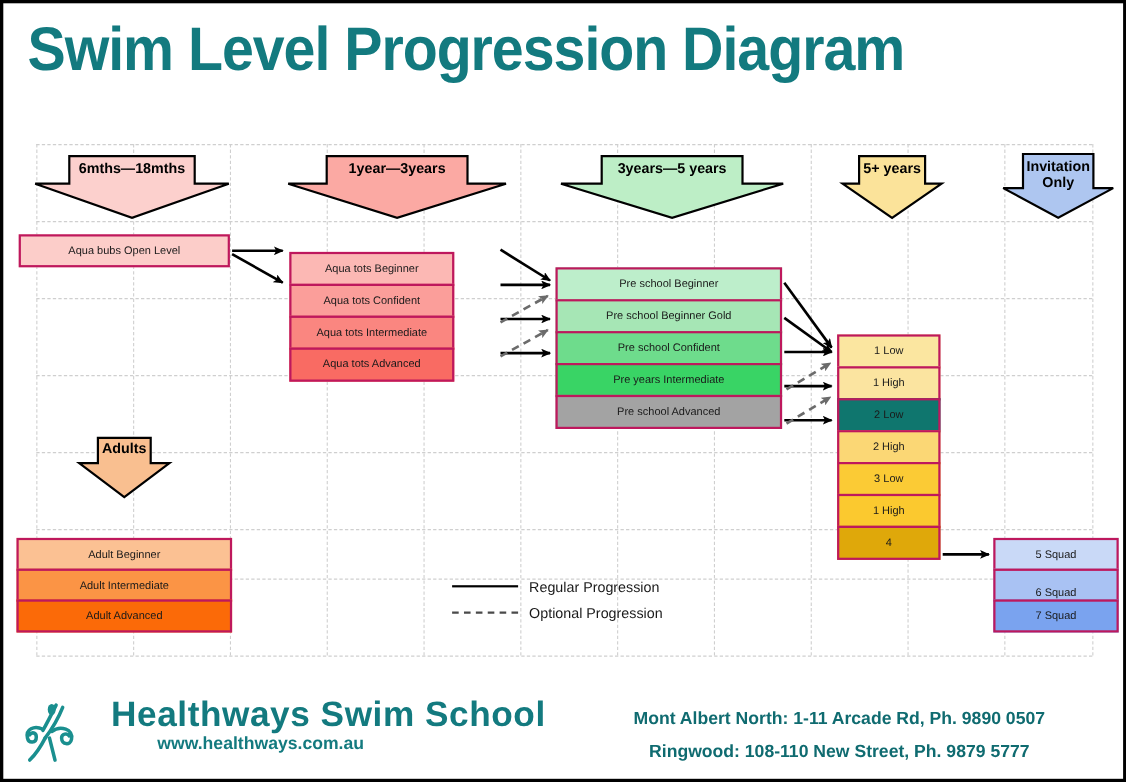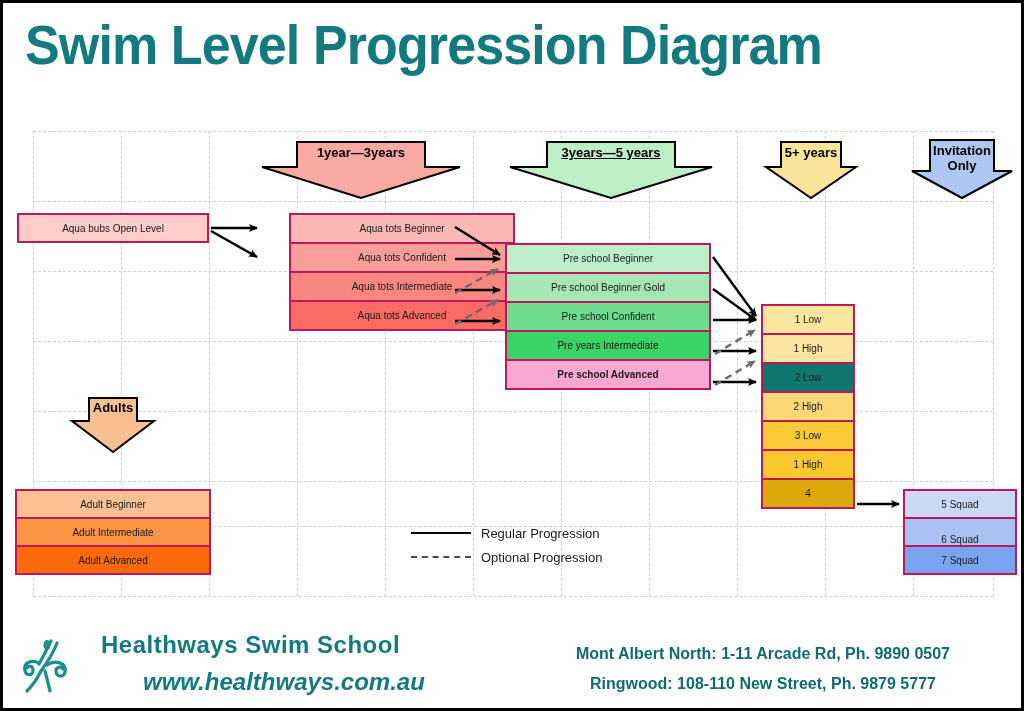--- a/index.html
+++ b/index.html
@@ -34,24 +34,24 @@
   .stack .box:first-child{margin-top:0;}
 
   
   #legend{position:absolute;left:408px;top:518px;width:230px;font-size:13px;color:#1a1a1a;}
   .leg-row{display:flex;align-items:center;height:24px;}
   .leg-solid{width:60px;height:0;border-top:2px solid #000;margin-right:10px;}
   .leg-dash{width:60px;height:0;border-top:2px dashed #4a4a4a;margin-right:10px;}
 
   
   #footer{position:absolute;left:0;top:608px;width:1018px;height:100px;}
-  #brand{position:absolute;left:98px;top:20px;font-size:24px;font-weight:bold;color:#137a7f;
+  #brand{position:absolute;left:98px;top:20px;font-size:32px;font-weight:bold;color:#137a7f;
          letter-spacing:0.5px;white-space:nowrap;}
-  #url{position:absolute;left:140px;top:57px;font-size:24px;font-weight:bold;color:#137a7f;
-       white-space:nowrap;font-style:italic;}
+  #url{position:absolute;left:140px;top:57px;font-size:16px;font-weight:bold;color:#137a7f;
+       white-space:nowrap;}
   #logo{position:absolute;left:14px;top:22px;width:64px;height:64px;}
   #contact{position:absolute;left:520px;top:28px;width:480px;text-align:center;
            font-size:16px;font-weight:bold;color:#0f6b70;line-height:30px;}
 
   #arrows{position:absolute;left:0;top:0;width:1018px;height:705px;pointer-events:none;}
 </style>
 </head>
 <body>
 
 <div id="page">
@@ -74,33 +74,39 @@
     <div class="gl-v" style="left:558px"></div>
     <div class="gl-v" style="left:646px"></div>
     <div class="gl-v" style="left:734px"></div>
     <div class="gl-v" style="left:822px"></div>
     <div class="gl-v" style="left:910px"></div>
     <div class="gl-v" style="left:990px"></div>
   </div>
 
   <div id="title">Swim Level Progression Diagram</div>
 
+  <div class="banner" style="left:28px;top:138px;width:178px;height:58px;">
+    <svg width="178" height="58" viewBox="0 0 178 58">
+      <polygon points="32,1 146,1 146,26 177,26 89,57 1,26 32,26" fill="#fcd0cd" stroke="#000" stroke-width="2"></polygon>
+    </svg>
+    <div class="lbl" style="top:5px;">6mths—18mths</div>
+  </div>
 
   <div class="banner" style="left:258px;top:138px;width:200px;height:58px;">
     <svg width="200" height="58" viewBox="0 0 200 58">
       <polygon points="36,1 164,1 164,26 199,26 100,57 1,26 36,26" fill="#fba9a3" stroke="#000" stroke-width="2"></polygon>
     </svg>
     <div class="lbl" style="top:5px;">1year—3years</div>
   </div>
 
   <div class="banner" style="left:506px;top:138px;width:204px;height:58px;">
     <svg width="204" height="58" viewBox="0 0 204 58">
       <polygon points="38,1 166,1 166,26 203,26 102,57 1,26 38,26" fill="#bdeec6" stroke="#000" stroke-width="2"></polygon>
     </svg>
-    <div class="lbl" style="top:5px;text-decoration:underline;">3years—5 years</div>
+    <div class="lbl" style="top:5px;">3years—5 years</div>
   </div>
 
   <div class="banner" style="left:762px;top:138px;width:92px;height:58px;">
     <svg width="92" height="58" viewBox="0 0 92 58">
       <polygon points="16,1 76,1 76,26 91,26 46,57 1,26 16,26" fill="#fbe39a" stroke="#000" stroke-width="2"></polygon>
     </svg>
     <div class="lbl" style="top:5px;">5+ years</div>
   </div>
 
   <div class="banner" style="left:908px;top:136px;width:102px;height:60px;">
@@ -115,21 +121,21 @@
     <svg width="84" height="56" viewBox="0 0 84 56">
       <polygon points="18,1 66,1 66,24 83,24 42,55 1,24 18,24" fill="#f9bf90" stroke="#000" stroke-width="2"></polygon>
     </svg>
     <div class="lbl" style="top:4px;">Adults</div>
   </div>
 
   <div class="box" style="left:14px;top:210px;width:192px;height:30px;background:#fccdc9;">
     <span>Aqua bubs Open Level</span>
   </div>
 
-  <div class="stack" style="left:260px;top:210px;width:226px;margin-left:26px;">
+  <div class="stack" style="left:260px;top:226px;width:150px;">
     <div class="box" style="height:31px;background:#fcb8b4;">
       <span>Aqua tots Beginner</span>
     </div>
     <div class="box" style="height:31px;background:#fb9e9a;">
       <span>Aqua tots Confident</span>
     </div>
     <div class="box" style="height:31px;background:#fa8680;">
       <span>Aqua tots Intermediate</span>
     </div>
     <div class="box" style="height:31px;background:#f96b63;">
@@ -143,21 +149,21 @@
     </div>
     <div class="box" style="height:31px;background:#a6e6b5;">
       <span>Pre school Beginner Gold</span>
     </div>
     <div class="box" style="height:31px;background:#6edc8c;">
       <span>Pre school Confident</span>
     </div>
     <div class="box" style="height:31px;background:#39d465;">
       <span>Pre years Intermediate</span>
     </div>
-    <div class="box" style="height:31px;background:#f9a8d4;font-weight:bold;">
+    <div class="box" style="height:31px;background:#a3a3a3;">
       <span>Pre school Advanced</span>
     </div>
   </div>
 
   <div class="stack" style="left:758px;top:301px;width:94px;">
     <div class="box" style="height:31px;background:#fbe6a0;">
       <span>1 Low</span>
     </div>
     <div class="box" style="height:31px;background:#fbe4a0;">
       <span>1 High</span>

